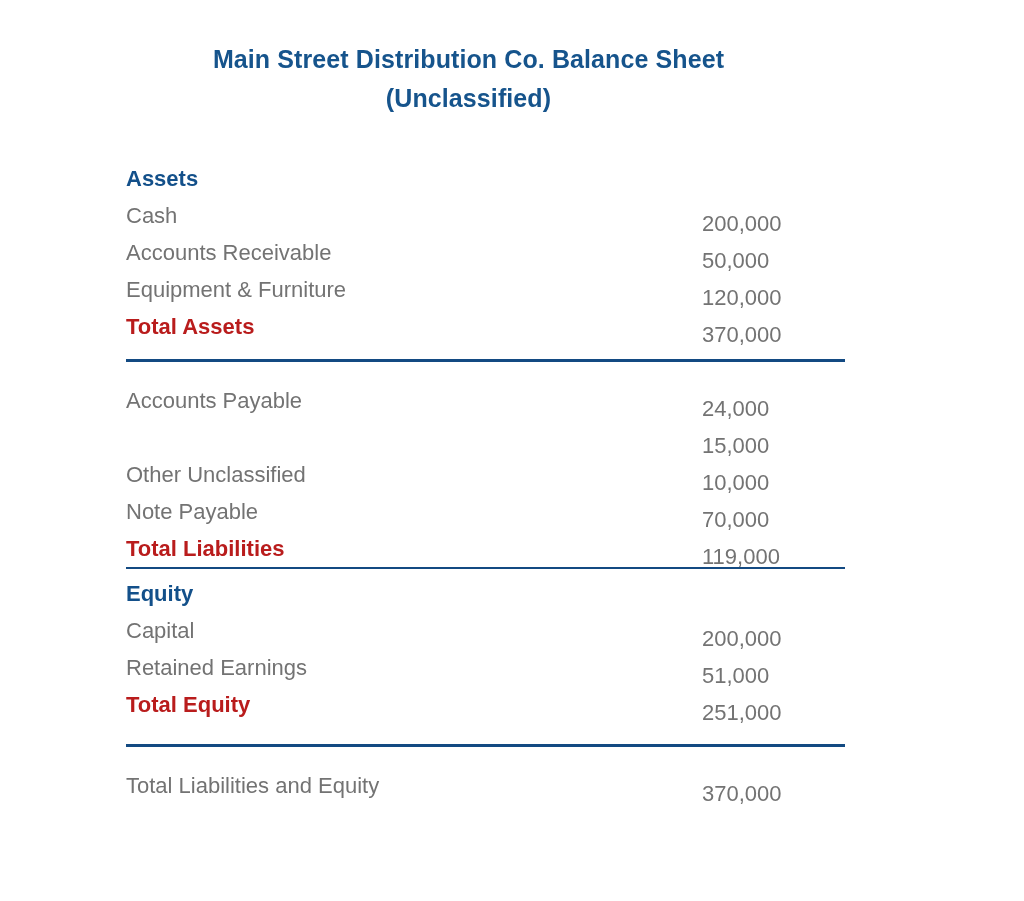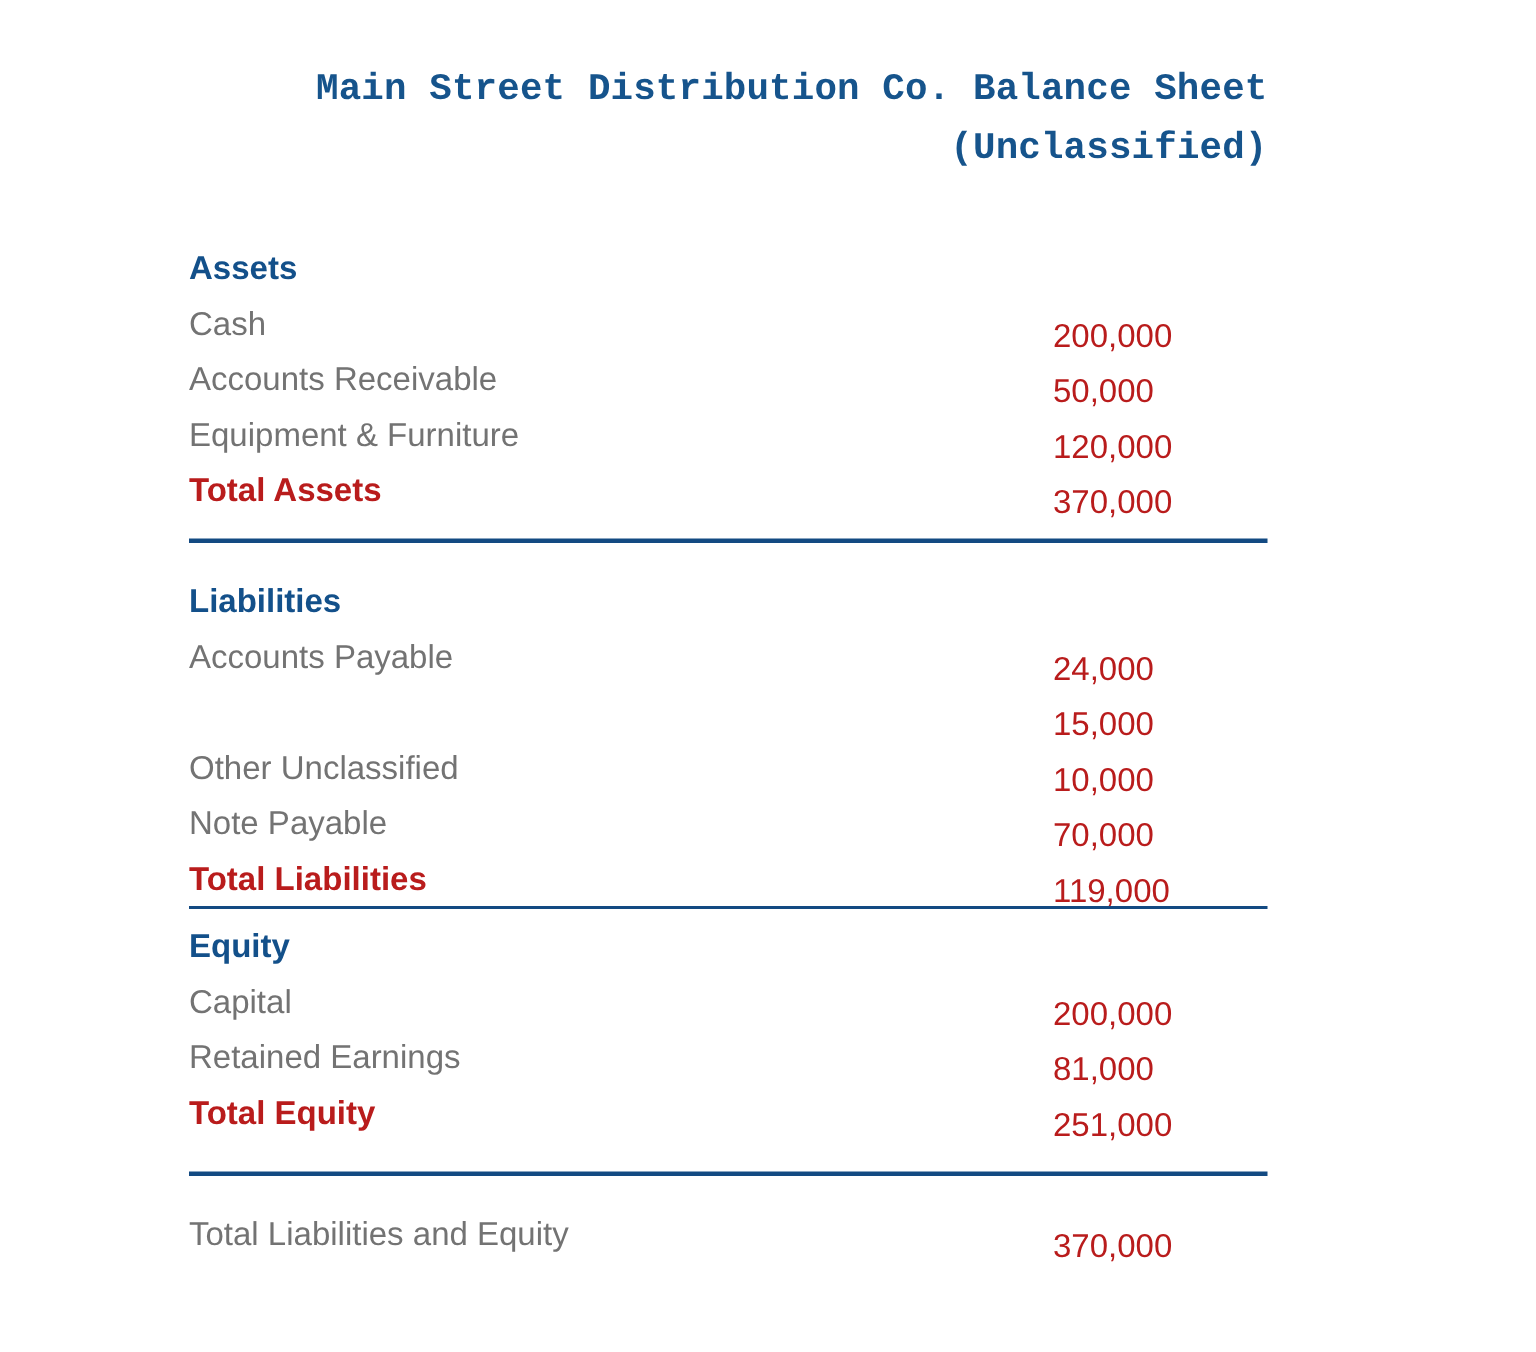--- a/index.html
+++ b/index.html
@@ -19,25 +19,24 @@
   .sheet {
     position: relative;
     width: 1024px;
     height: 901px;
     box-sizing: border-box;
   }
 
   
   .title-block {
     position: absolute;
-    left: 126px;
+    left: 109px;
     top: 40px;
     width: 719px;
-    text-align: right;
-    font-family: Liberation Mono, monospace;
+    text-align: center;
   }
   .title-line {
     font-size: 25px;
     font-weight: bold;
     color: #16548c;
     line-height: 39px;
     letter-spacing: 0.1px;
   }
 
   
@@ -61,21 +60,21 @@
     white-space: nowrap;
     color: #737373;
   }
   .row .value {
     position: absolute;
     left: 576px;
     top: 8px;
     font-size: 22px;
     line-height: 30px;
     white-space: nowrap;
-    color: #b91c1c;
+    color: #737373;
   }
 
   .row.head .label {
     font-weight: bold;
     color: #13508a;
   }
   .row.total .label {
     font-weight: bold;
     color: #b91c1c;
   }
@@ -133,23 +132,20 @@
 
     <div class="row total">
       <span class="label">Total Assets</span>
       <span class="value">370,000</span>
     </div>
 
     <div class="spacer-sm"></div>
     <div class="divider thick"></div>
     <div class="spacer-lg"></div>
 
-    <div class="row head">
-      <span class="label">Liabilities</span>
-    </div>
 
     <div class="row">
       <span class="label">Accounts Payable</span>
       <span class="value">24,000</span>
     </div>
     <div class="row">
       <span class="value">15,000</span>
     </div>
     <div class="row">
       <span class="label">Other Unclassified</span>
@@ -171,21 +167,21 @@
     <div class="row head">
       <span class="label">Equity</span>
     </div>
 
     <div class="row">
       <span class="label">Capital</span>
       <span class="value">200,000</span>
     </div>
     <div class="row">
       <span class="label">Retained Earnings</span>
-      <span class="value">81,000</span>
+      <span class="value">51,000</span>
     </div>
 
     <div class="row total">
       <span class="label">Total Equity</span>
       <span class="value">251,000</span>
     </div>
 
     <div class="spacer-md"></div>
     <div class="divider thick"></div>
     <div class="spacer-lg"></div>

